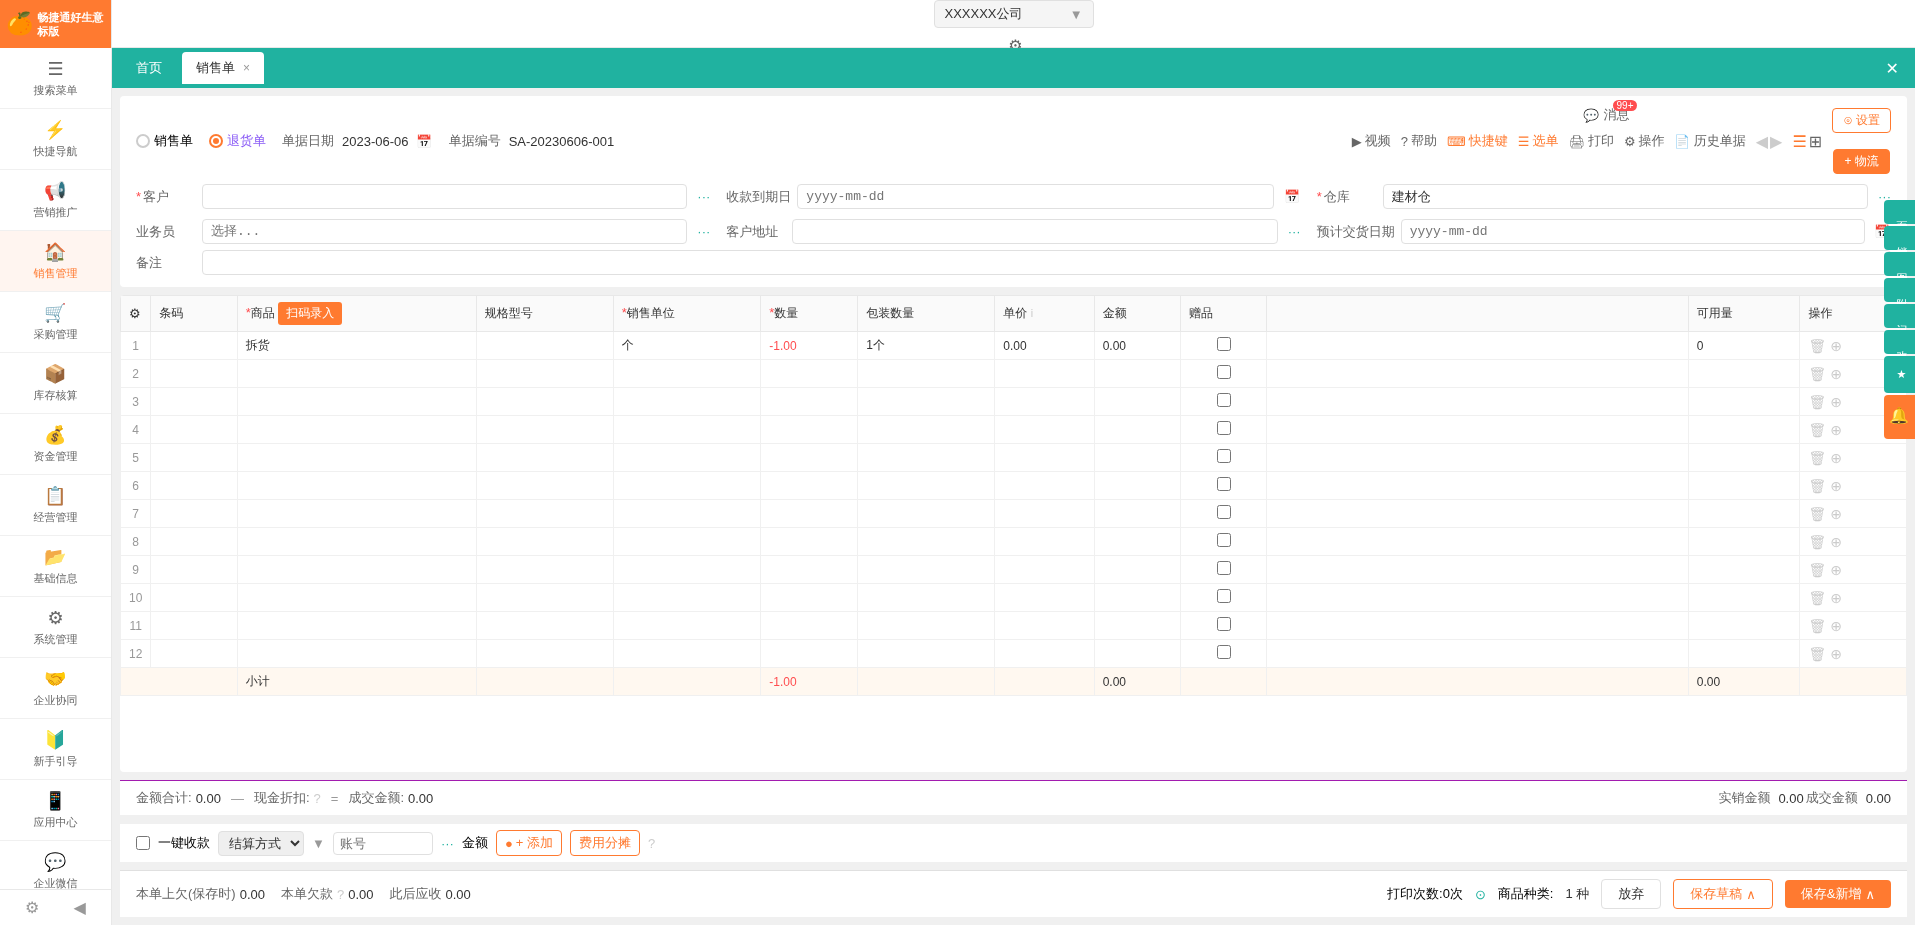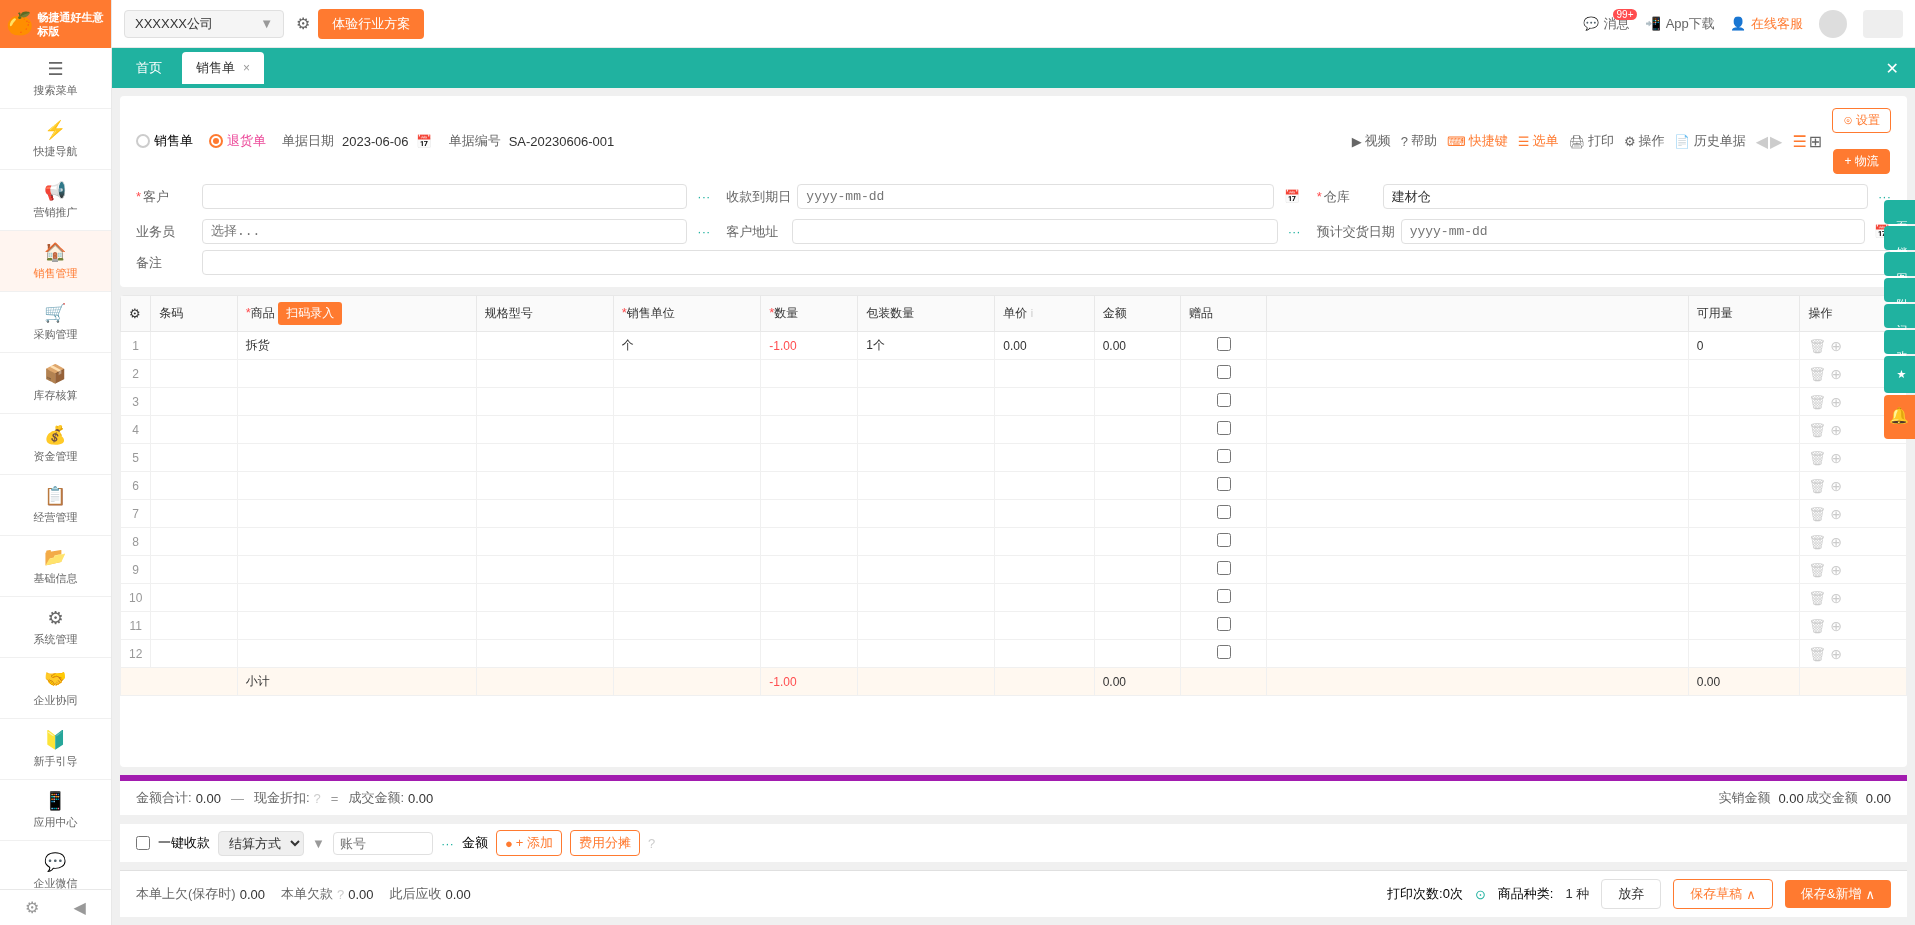--- a/index.html
+++ b/index.html
@@ -14,21 +14,21 @@
     .sidebar-item { display: flex; flex-direction: column; align-items: center; padding: 10px 6px; cursor: pointer; color: #666; gap: 3px; border-bottom: 1px solid #f0f0f0; }
     .sidebar-item.active { background: #fff5f0; color: #ff7a30; }
     .sidebar-item-icon { font-size: 18px; }
     .sidebar-item-label { font-size: 11px; text-align: center; }
     .sidebar-bottom { display: flex; align-items: center; justify-content: space-around; padding: 8px; border-top: 1px solid #e8e8e8; }
 
     
     .main { flex: 1; display: flex; flex-direction: column; overflow: hidden; }
 
     
-    .topbar { height: 48px; background: #fff; border-bottom: 1px solid #e8e8e8; display: flex; align-items: center; padding: 0 12px; gap: 8px; }
+    .topbar { height: 48px; background: #fff; border-bottom: 1px solid #e8e8e8; display: flex; align-items: center; padding: 0 12px; gap: 8px; flex-direction: column; }
     .topbar-company { display: flex; align-items: center; gap: 4px; background: #f5f5f5; border: 1px solid #e0e0e0; border-radius: 4px; padding: 4px 10px; min-width: 160px; }
     .topbar-company-name { flex: 1; color: #333; }
     .topbar-company-arrow { color: #999; }
     .topbar-gear { color: #666; font-size: 16px; cursor: pointer; margin-left: 4px; }
     .topbar-trial-btn { background: #ff7a30; color: #fff; border: none; border-radius: 4px; padding: 6px 14px; cursor: pointer; font-size: 13px; }
     .topbar-right { margin-left: auto; display: flex; align-items: center; gap: 16px; }
     .topbar-msg { display: flex; align-items: center; gap: 4px; color: #666; cursor: pointer; position: relative; }
     .topbar-badge { background: #ff4d4f; color: #fff; border-radius: 10px; font-size: 10px; padding: 0 4px; position: absolute; top: -6px; right: -8px; }
     .topbar-app { display: flex; align-items: center; gap: 4px; color: #666; cursor: pointer; }
     .topbar-service { display: flex; align-items: center; gap: 4px; color: #ff7a30; cursor: pointer; }
@@ -100,21 +100,21 @@
     .table-checkbox { width: 14px; height: 14px; cursor: pointer; }
     .action-icons { display: flex; gap: 4px; }
     .action-icon { color: #ccc; cursor: pointer; font-size: 14px; }
 
     
     .right-panel { position: fixed; right: 0; top: 200px; display: flex; flex-direction: column; gap: 2px; z-index: 100; }
     .right-panel-btn { background: #20b2a0; color: #fff; writing-mode: vertical-rl; padding: 12px 6px; cursor: pointer; font-size: 11px; border-radius: 4px 0 0 4px; }
     .right-panel-btn.orange { background: #ff7a30; }
 
     
-    .footer-bar { background: #fff; padding: 8px 16px; display: flex; align-items: center; gap: 10px; border-top: 6px solid #a21caf; flex-wrap: wrap; }
+    .footer-bar { background: #fff; padding: 8px 16px; display: flex; align-items: center; gap: 10px; border-top: 1px solid #a21caf; flex-wrap: wrap; }
     .footer-total { display: flex; align-items: center; gap: 4px; }
     .footer-label { color: #666; }
     .footer-value { color: #333; font-weight: 500; }
     .footer-deal { display: flex; align-items: center; gap: 4px; }
     .footer-right-totals { margin-left: auto; display: flex; gap: 2px; align-items: flex-end; }
     .footer-total-row { display: flex; gap: 8px; align-items: center; font-size: 12px; color: #666; }
     .footer-total-val { color: #333; }
 
     
     .payment-row { background: #fff; padding: 6px 16px; display: flex; align-items: center; gap: 8px; border-top: 1px solid #f0f0f0; }
@@ -256,21 +256,21 @@
     <div class="form-card">
 
       <div class="form-header">
         <div class="radio-group">
           <div class="radio-item">
             <div class="radio-dot"></div>
             <span>销售单</span>
           </div>
           <div class="radio-item">
             <div class="radio-dot checked"></div>
-            <span style="color:#ec4899;">退货单</span>
+            <span style="color:#8b5cf6;">退货单</span>
           </div>
         </div>
         <div class="form-meta">
           <span class="meta-label">单据日期</span>
           <span class="meta-value">2023-06-06</span>
           <span class="meta-icon">📅</span>
         </div>
         <div class="form-meta">
           <span class="meta-label">单据编号</span>
           <span class="meta-value">SA-20230606-001</span>

